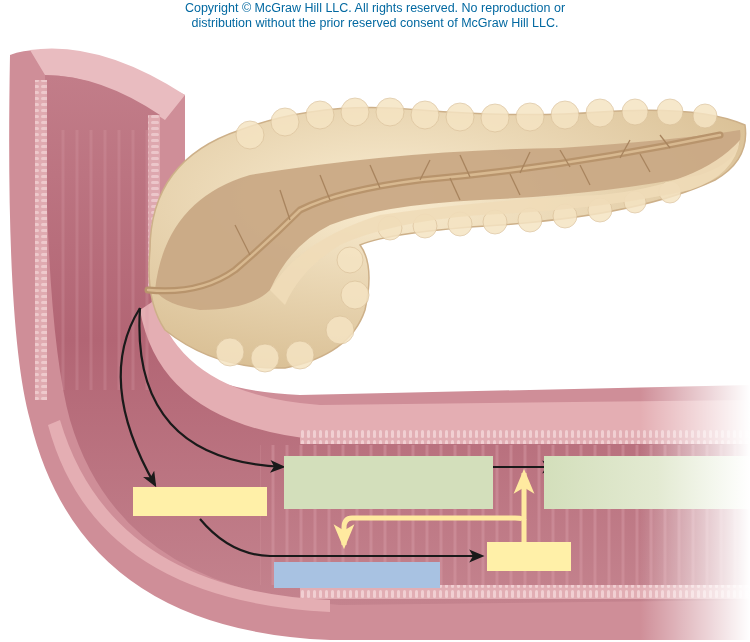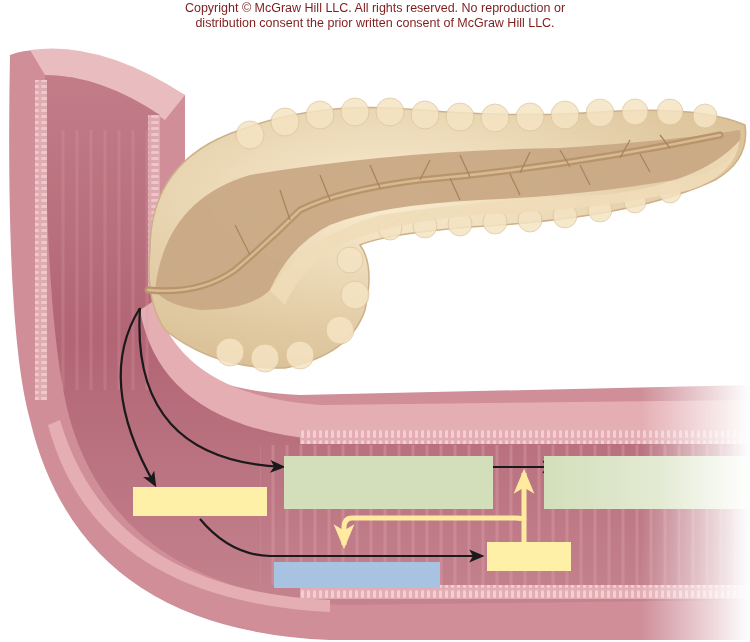--- a/index.html
+++ b/index.html
@@ -1,26 +1,26 @@
 <!DOCTYPE html>
 <html><head>
 <meta charset="utf-8">
 <style>
   html, body { margin: 0; padding: 0; background: #ffffff; }
   body { width: 750px; height: 642px; position: relative; overflow: hidden; font-family: "Liberation Sans", sans-serif; }
-  .copyright { position: absolute; top: 0; left: 0; width: 750px; text-align: center; font-size: 12.5px; line-height: 15px; color: #7f1d1d; padding-top: 1px; }
+  .copyright { position: absolute; top: 0; left: 0; width: 750px; text-align: center; font-size: 12.5px; line-height: 15px; color: #0369a1; padding-top: 1px; }
   .copyright div { white-space: nowrap; }
   svg.scene { position: absolute; left: 0; top: 0; }
 </style>
 </head>
 <body>
 
 <div class="copyright">
   <div>Copyright © McGraw Hill LLC. All rights reserved. No reproduction or</div>
-  <div>distribution consent the prior written consent of McGraw Hill LLC.</div>
+  <div>distribution without the prior reserved consent of McGraw Hill LLC.</div>
 </div>
 
 <svg class="scene" width="750" height="642" viewBox="0 0 750 642">
   <defs>
     <linearGradient id="wallGrad" x1="0" y1="0" x2="1" y2="0">
       <stop offset="0" stop-color="#d89aa2"></stop>
       <stop offset="0.5" stop-color="#e5b0b5"></stop>
       <stop offset="1" stop-color="#c9848e"></stop>
     </linearGradient>
     <linearGradient id="lumenGrad" x1="0" y1="0" x2="0" y2="1">

